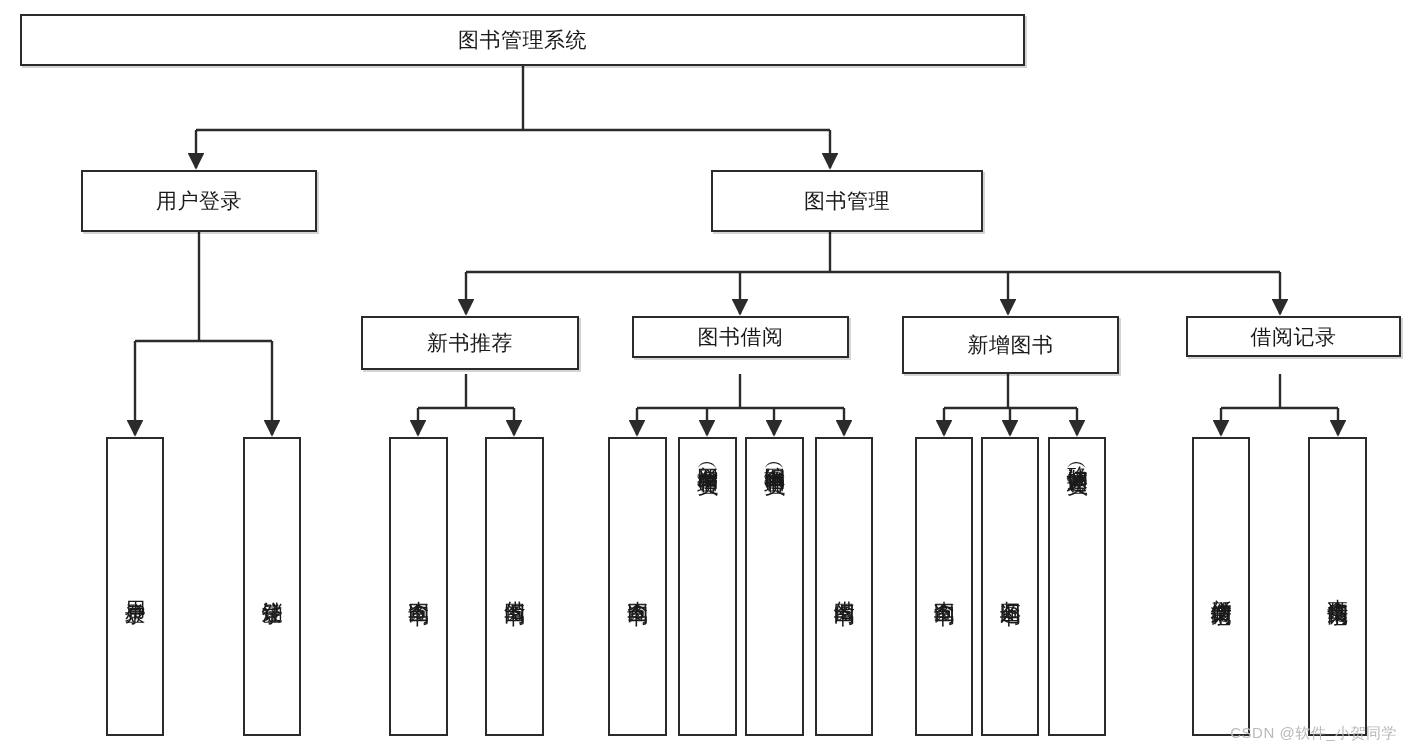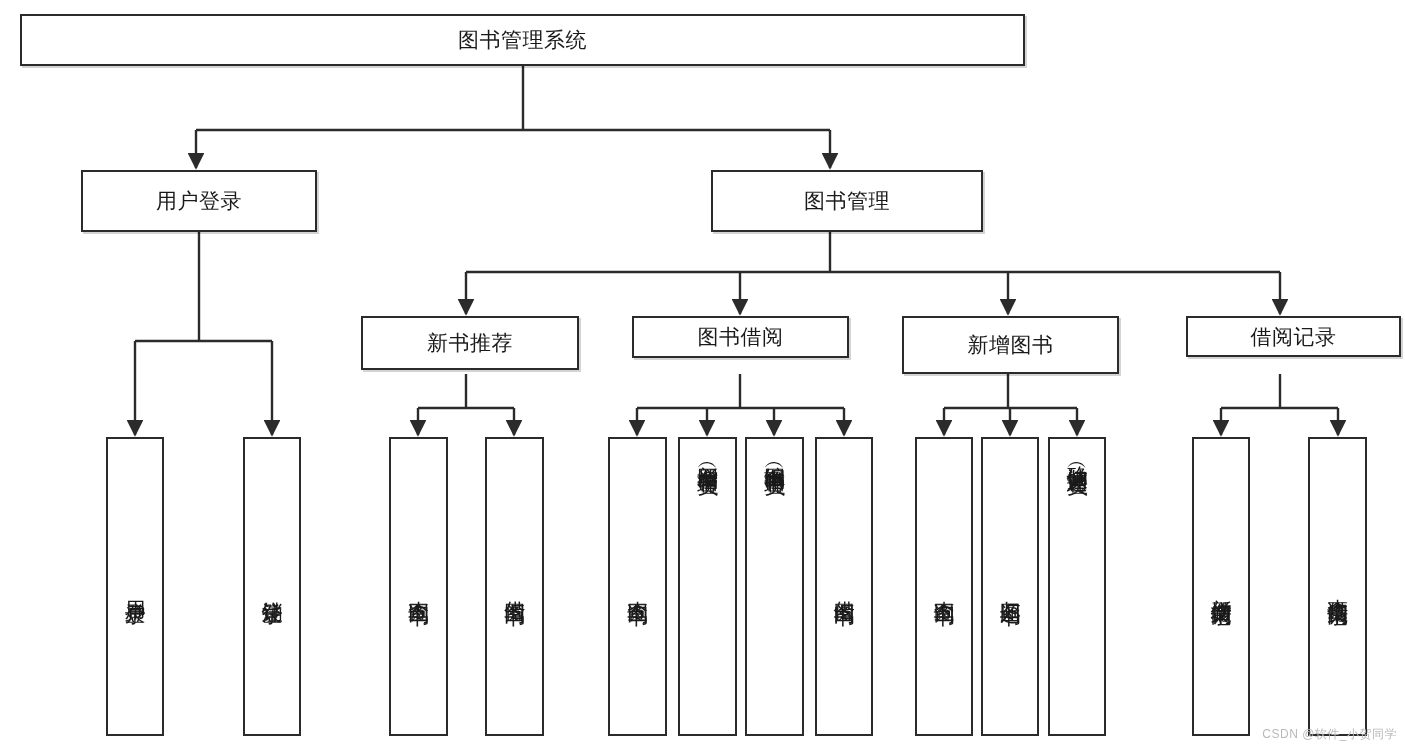--- a/index.html
+++ b/index.html
@@ -61,21 +61,21 @@
     height: auto;
   }
   .node.vert.mid {
     align-items: center;
     padding-top: 0;
   }
   #watermark {
     position: absolute;
     right: 8px;
     bottom: 4px;
-    font-size: 12px;
+    font-size: 15px;
     color: #b9b9b9;
     z-index: 5;
     white-space: pre;
     letter-spacing: 0.5px;
   }
 </style>
 </head>
 <body>
 
 <div id="canvas">

